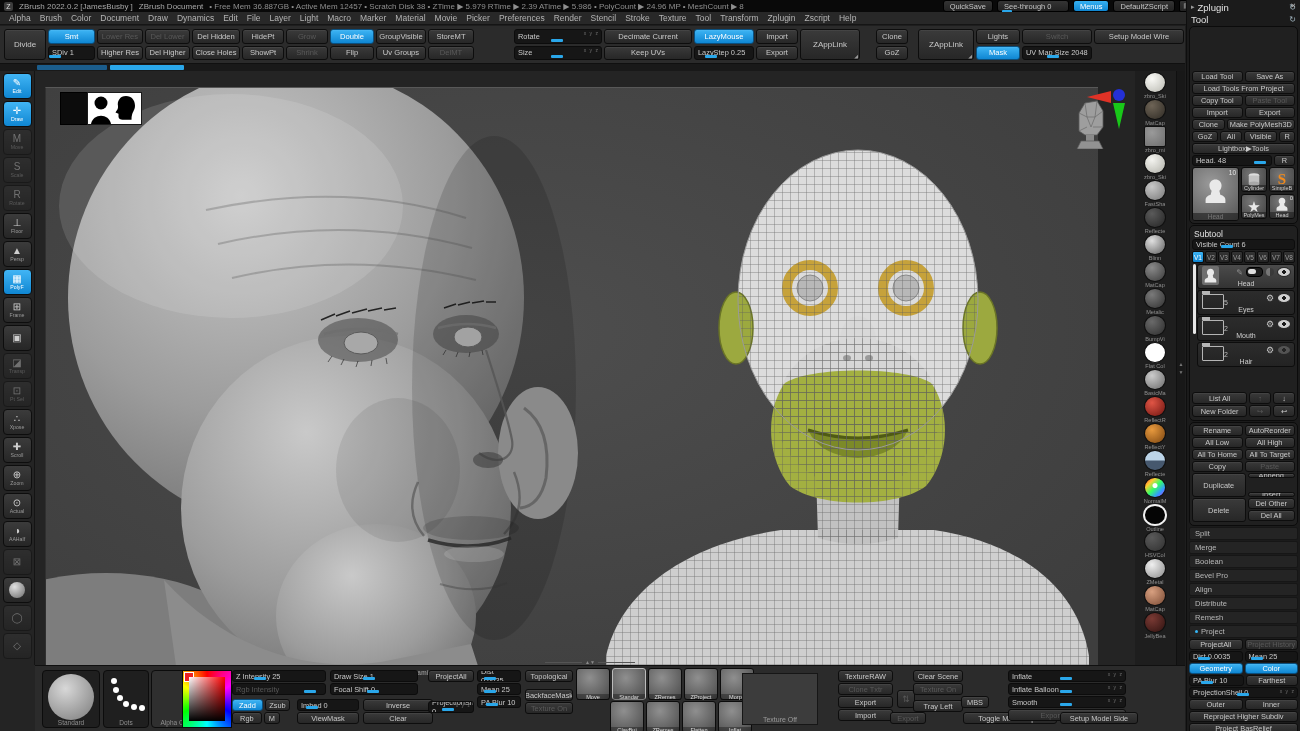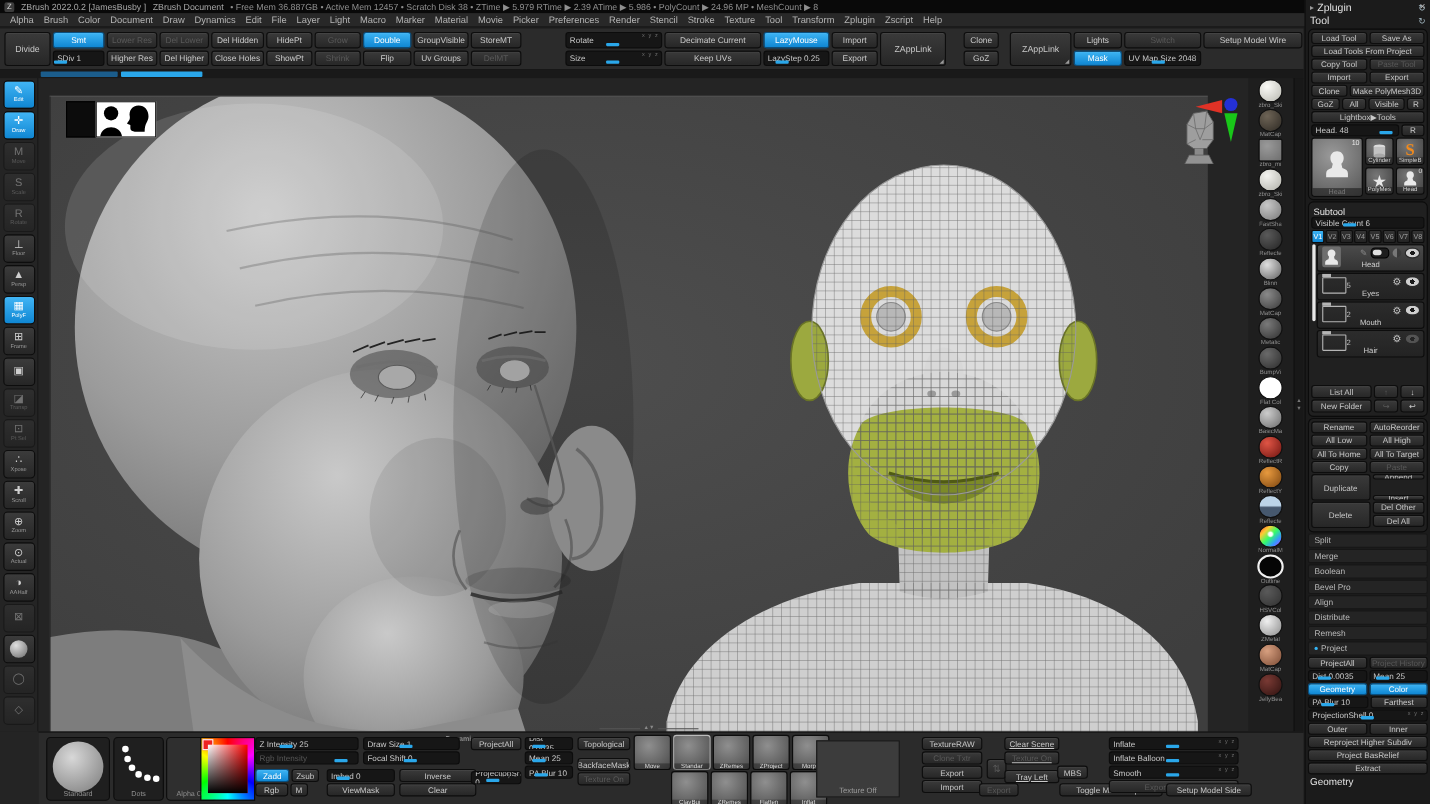--- a/index.html
+++ b/index.html
@@ -159,20 +159,38 @@
 </style>
 </head>
 <body>
 <div id="app">
 
 <div id="titlebar">
   <span class="logo">Z</span>
   <span>ZBrush 2022.0.2 [JamesBusby ]</span>
   <span>ZBrush Document</span>
   <span class="stats">• Free Mem 36.887GB • Active Mem 12457 • Scratch Disk 38 • ZTime ▶ 5.979 RTime ▶ 2.39 ATime ▶ 5.986 • PolyCount ▶ 24.96 MP • MeshCount ▶ 8</span>
+  <div id="tb-right">
+    <span class="tbtn">QuickSave</span>
+    <span class="tbtn tb-sl">
+      <span>See-through 0</span>
+          <span class="nb"></span>
+    </span>
+    <span class="tbtn blue">Menus</span>
+    <span class="tbtn">DefaultZScript</span>
+    <span id="wicons" style="display:flex;gap:2px;">
+          <span class="wicon">▤</span>
+          <span class="wicon">▥</span>
+          <span class="wicon">▧</span>
+          <span class="wicon">▨</span>
+          <span class="wicon">−</span>
+          <span class="wicon">▢</span>
+          <span class="wicon">✕</span>
+        </span>
+  </div>
 </div>
 
 <div id="menubar">
       <span class="mitem">Alpha</span>
       <span class="mitem">Brush</span>
       <span class="mitem">Color</span>
       <span class="mitem">Document</span>
       <span class="mitem">Draw</span>
       <span class="mitem">Dynamics</span>
       <span class="mitem">Edit</span>
@@ -650,21 +668,21 @@
     <span class="picon">▸</span>
     <span>Zplugin</span>
     <span class="reload">↻</span>
   </div>
   <div class="phead">
     <span>Tool</span>
     <span class="reload">↻</span>
   </div>
   <div class="tray">
     <div id="toolrows">
-          <div class="rrow" style="height: 11px;">
+          <div class="rrow" style="height: 11px; margin-top: 42px;">
             <div class="btn" style="flex: 1 1 0%;">Load Tool</div>
             <div class="btn" style="flex: 1 1 0%;">Save As</div>
           </div>
           <div class="rrow" style="height: 11px;">
             <div class="btn" style="flex: 1 1 0%;">Load Tools From Project</div>
           </div>
           <div class="rrow" style="height: 11px;">
             <div class="btn" style="flex: 1 1 0%;">Copy Tool</div>
             <div class="btn dim" style="flex: 1 1 0%;">Paste Tool</div>
           </div>
@@ -1115,21 +1133,21 @@
         </div>
       </div>
   <div class="bgrp" id="bg-flip" style="left:862px;top:24px;">
     <div class="btn dim">⇅</div>
   </div>
   <div class="bgrp" id="bg-exp2" style="left:855px;top:46px;width:36px;">
         <div class="rrow" style="height: 12px;">
           <div class="btn dim" style="flex: 1 1 0%;">Export</div>
         </div>
       </div>
-  <div class="bgrp" id="bg-scene" style="left:878px;top:4px;width:50px;text-decoration:underline;">
+  <div class="bgrp" id="bg-scene" style="left:878px;top:4px;width:50px;">
         <div class="rrow" style="height: 12px;">
           <div class="btn" style="flex: 1 1 0%;">Clear Scene</div>
         </div>
         <div class="rrow" style="height: 12px;">
           <div class="btn dim" style="flex: 1 1 0%;">Texture On</div>
         </div>
         <div class="rrow" style="height: 3px;">
           <div class="spacer" style="flex: 1 1 0%;"></div>
         </div>
         <div class="rrow" style="height: 12px;">

